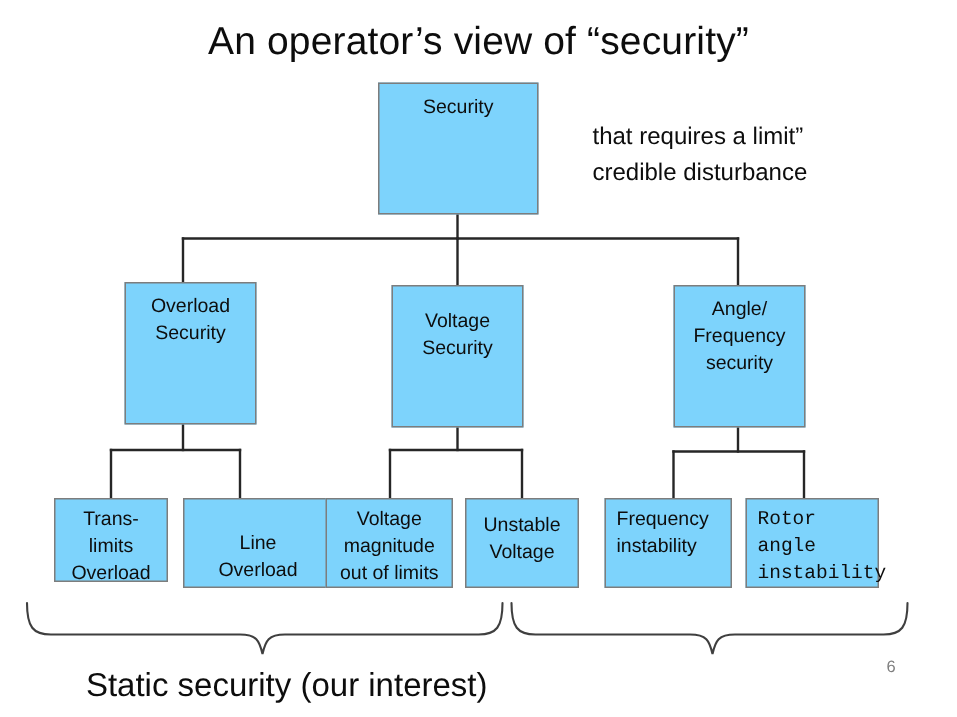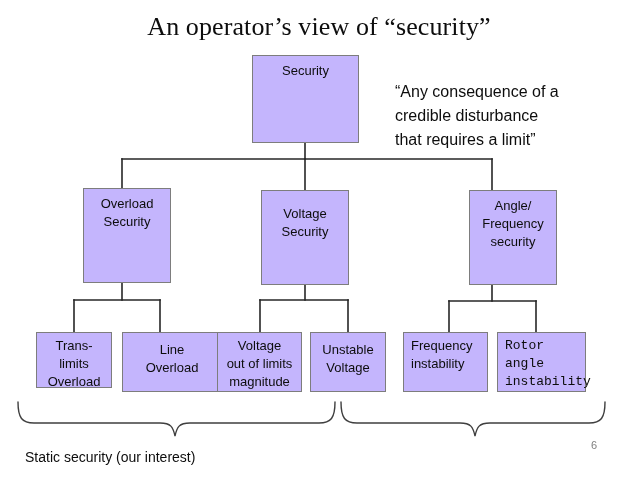--- a/index.html
+++ b/index.html
@@ -19,50 +19,49 @@
   #title {
     position: absolute;
     left: 0;
     top: 11px;
     width: 638px;
     text-align: center;
     font-size: 26px;
     line-height: 32px;
     color: #0d0d0d;
     letter-spacing: 0.1px;
-    font-family: Liberation Serif, serif;
   }
   .node {
     position: absolute;
     box-sizing: border-box;
     border: 1px solid #7d7d7d;
-    background: #c4b5fd;
+    background: #7dd3fc;
     font-size: 13px;
     line-height: 18px;
     color: #0d0d0d;
     text-align: center;
     padding-top: 6px;
   }
   .node.left-text {
     text-align: left;
     padding-left: 7px;
   }
   .quote {
     position: absolute;
     font-size: 16px;
     line-height: 24px;
     color: #0d0d0d;
     text-align: left;
   }
   .caption {
     position: absolute;
-    font-size: 14px;
+    font-size: 22px;
     line-height: 24px;
     color: #0d0d0d;
-    text-align: left;
+    text-align: right;
   }
   #slide-number {
     position: absolute;
     font-size: 11px;
     line-height: 14px;
     color: #7f7f7f;
     text-align: center;
   }
   svg.connectors, svg.braces {
     position: absolute;
@@ -116,56 +115,55 @@
     <path class="conn" d="M449,301 L536,301"></path>
     <path class="conn" d="M449,301 L449,332"></path>
     <path class="conn" d="M536,301 L536,332"></path>
   </svg>
 
   <div class="node" style="left:252px; top:55px; width:107px; height:88px;">
     <div>Security</div>
   </div>
 
   <div class="quote" style="left:395px; top:80px; width:230px;">
-    <div>“Any consequence of a</div>
+    <div>that requires a limit”</div>
     <div>credible disturbance</div>
-    <div>that requires a limit”</div>
   </div>
 
   <div class="node" style="left:83px; top:188px; width:88px; height:95px;">
     <div>Overload</div>
     <div>Security</div>
   </div>
 
   <div class="node" style="left:261px; top:190px; width:88px; height:95px; padding-top:14px;">
     <div>Voltage</div>
     <div> Security</div>
   </div>
 
-  <div class="node" style="left:449px; top:190px; width:88px; height:95px;margin-left:20px;">
+  <div class="node" style="left:449px; top:190px; width:88px; height:95px;">
     <div>Angle/</div>
     <div>Frequency</div>
     <div>security</div>
   </div>
 
   <div class="node" style="left:36px; top:332px; width:76px; height:56px; padding-top:4px;">
     <div>Trans-</div>
     <div>limits</div>
     <div>Overload</div>
   </div>
 
-  <div class="node" style="left:122px; top:332px; width:100px; height:60px; padding-top:8px;">
+  <div class="node" style="left:122px; top:332px; width:100px; height:60px; padding-top:20px;">
     <div>Line</div>
     <div>Overload</div>
   </div>
 
   <div class="node" style="left:217px; top:332px; width:85px; height:60px; padding-top:4px;">
     <div>Voltage</div>
+    <div>magnitude</div>
     <div>out of limits</div>
-    <div>magnitude</div>
   </div>
 
   <div class="node" style="left:310px; top:332px; width:76px; height:60px; padding-top:8px;">
     <div>Unstable</div>
     <div>Voltage</div>
   </div>
 
   <div class="node left-text" style="left:403px; top:332px; width:85px; height:60px; padding-top:4px;">
     <div>Frequency</div>
     <div>instability</div>

